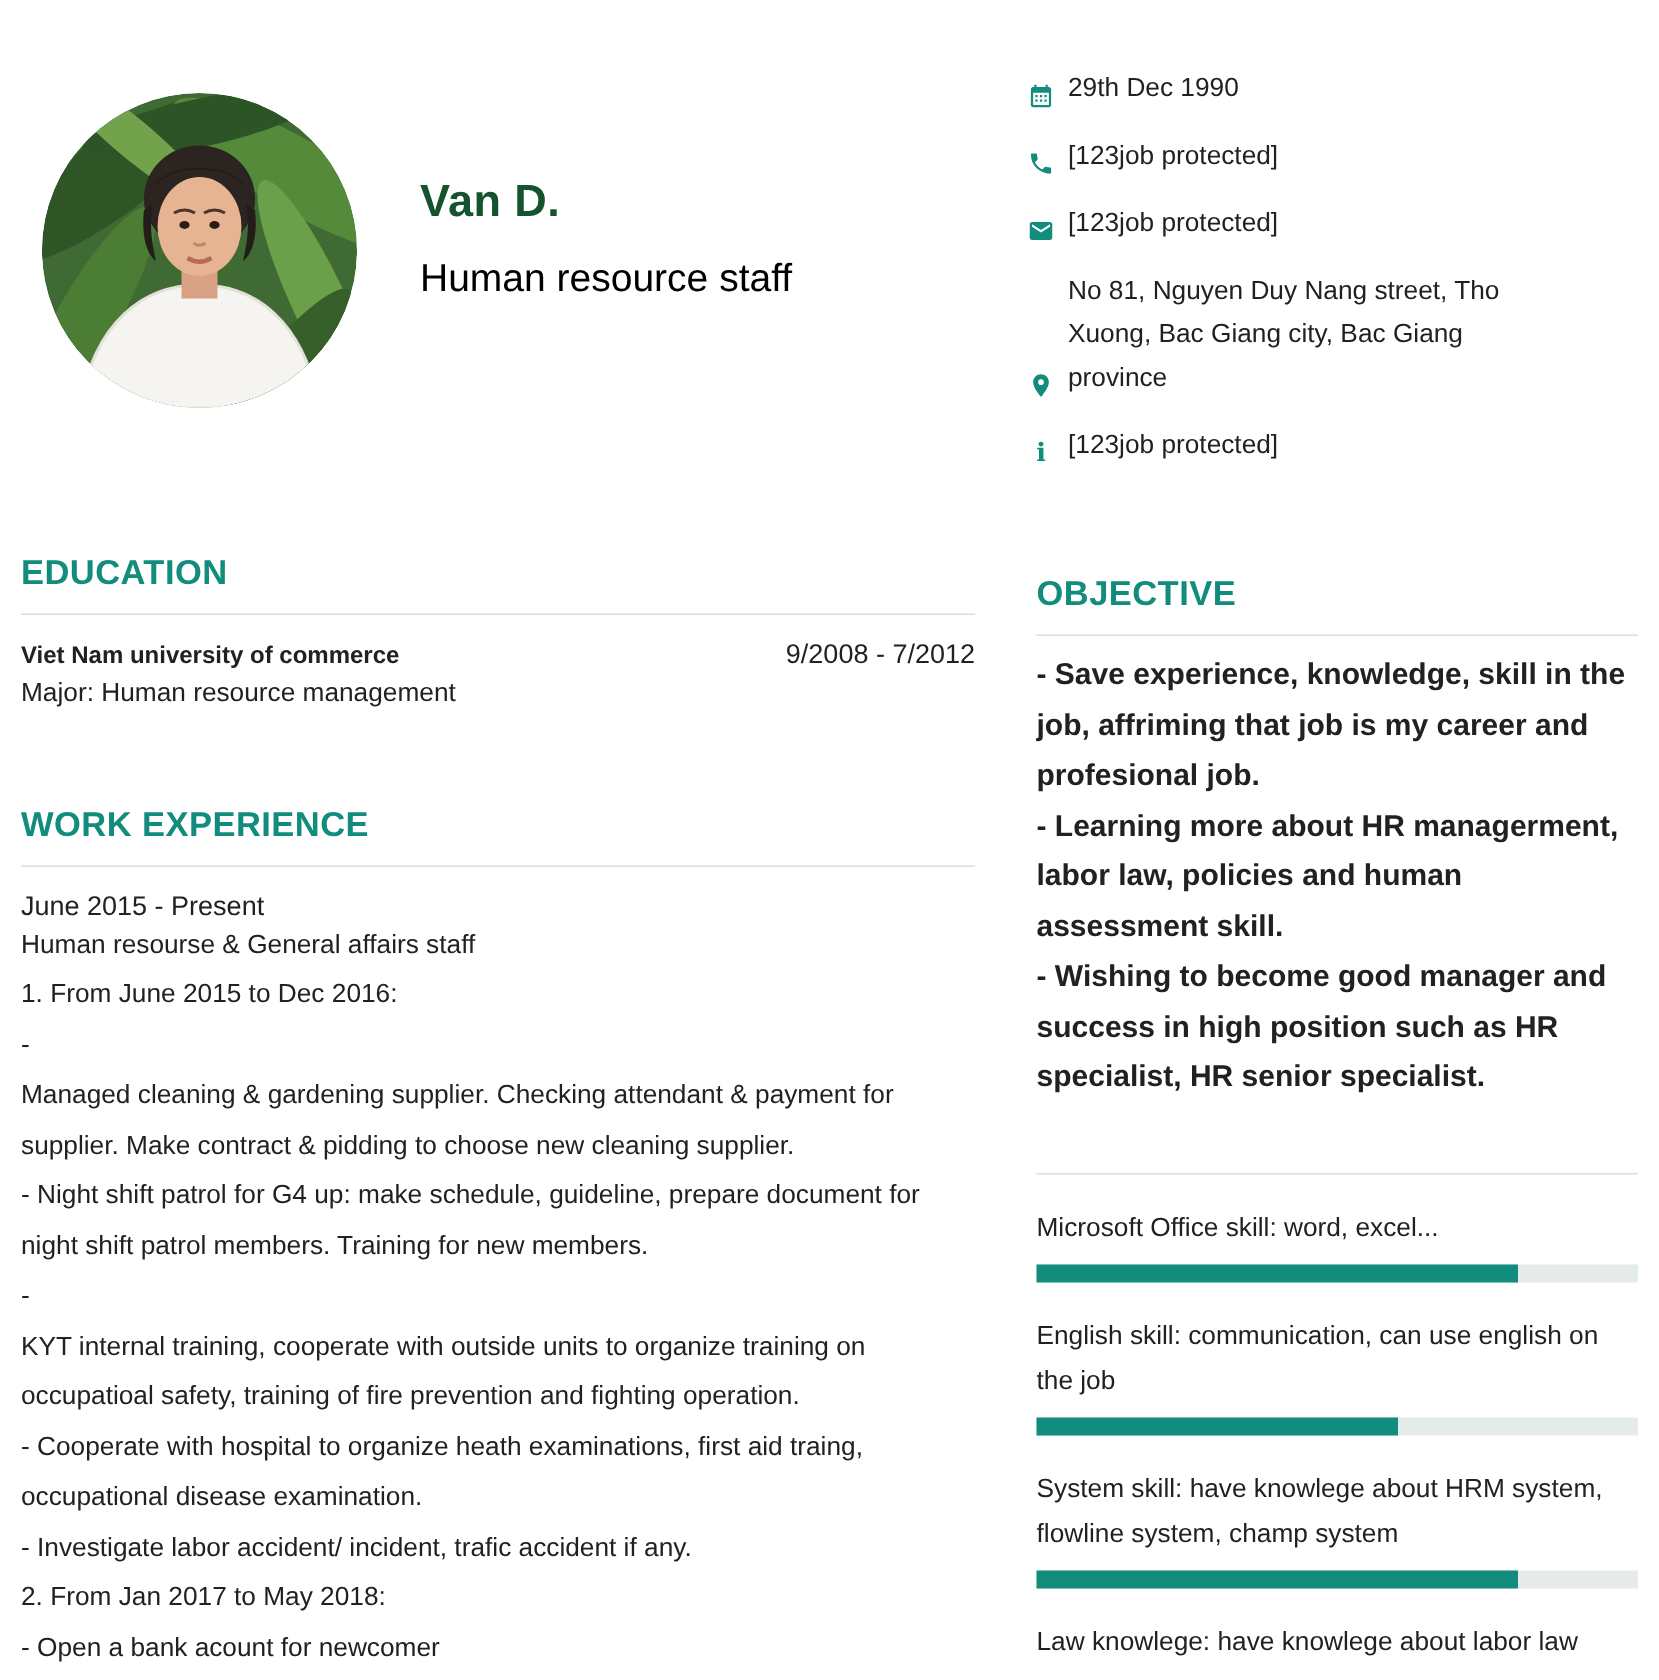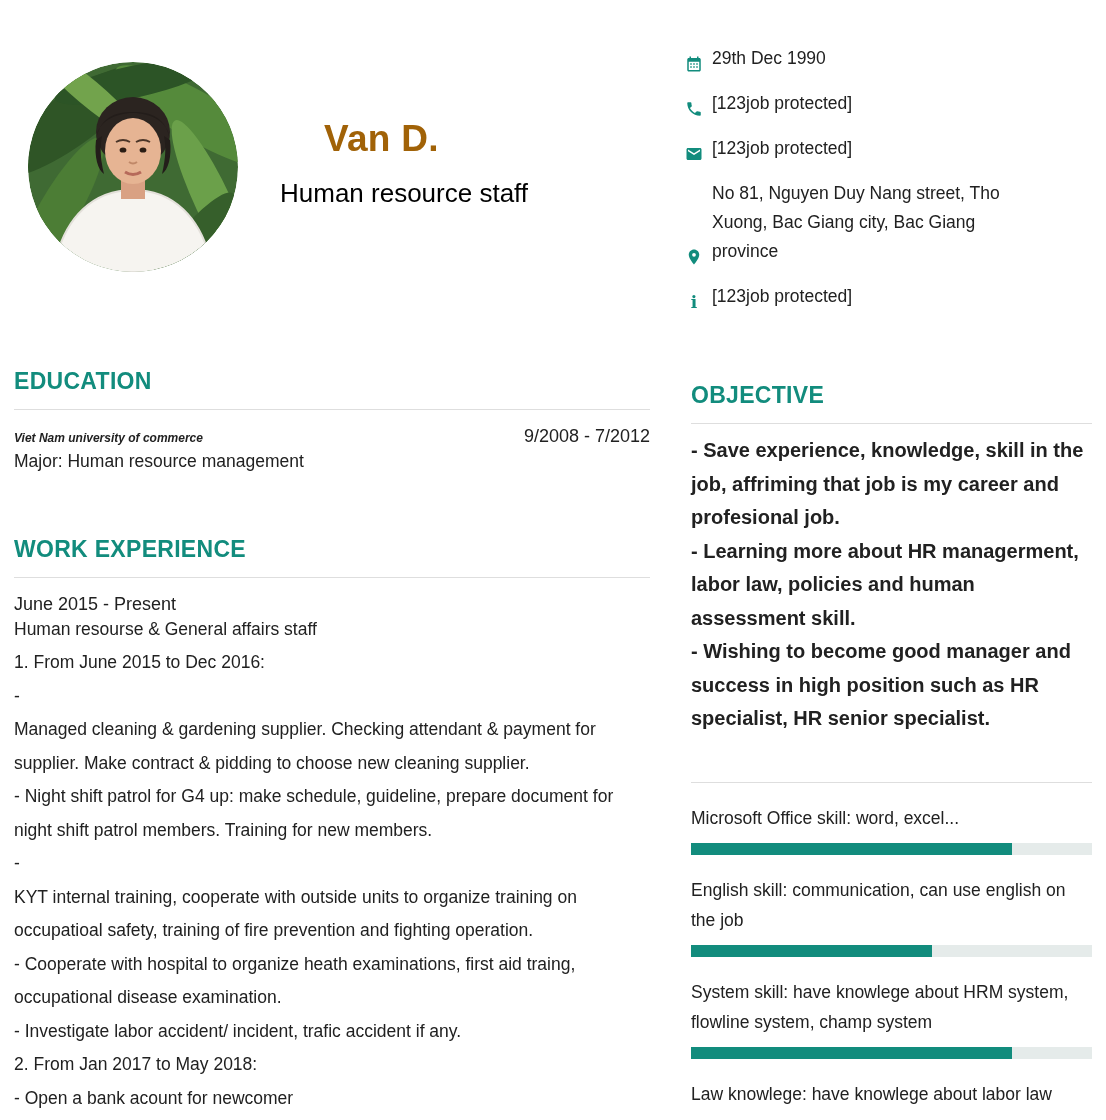--- a/index.html
+++ b/index.html
@@ -12,21 +12,21 @@
   }
 
   
   .photo-wrap {
     position: absolute; left: 28px; top: 62px;
     width: 210px; height: 210px; border-radius: 50%; overflow: hidden;
   }
   .photo-wrap svg { display: block; width: 100%; height: 100%; }
 
   .name-block { position: absolute; left: 280px; top: 118px; }
-  .person-name { font-size: 37px; font-weight: bold; color: #a16207; letter-spacing: .3px; margin-left: 44px; }
+  .person-name { font-size: 30px; font-weight: bold; color: #14532d; letter-spacing: .3px; }
   .person-title { font-size: 26px; color: #000000; margin-top: 18px; }
 
   .contact { position: absolute; left: 685px; top: 44px; width: 410px; }
   .contact-row { display: flex; align-items: flex-end; margin-bottom: 16px; }
   .ci { width: 18px; height: 18px; flex: 0 0 18px; margin-top: 5px; }
   .ci svg { display: block; width: 18px; height: 18px; fill: #128C7D; }
   .info-i {
     display: block; width: 18px; text-align: center;
     font-family: "DejaVu Serif", serif; font-weight: bold; font-style: normal;
     font-size: 17px; color: #128C7D; line-height: 18px;
@@ -39,21 +39,21 @@
     font-size: 23px; font-weight: bold; color: #128C7D; letter-spacing: .3px;
   }
   .sec-divider { border: none; border-top: 1px solid #dedede; margin-top: 14px; }
 
   #education { left: 14px; top: 368px; width: 636px; }
   #work      { left: 14px; top: 536px; width: 636px; }
   #objective { left: 691px; top: 382px; width: 401px; }
   #skills    { left: 691px; top: 768px; width: 401px; }
 
   .entry-head { display: flex; justify-content: space-between; align-items: baseline; margin-top: 16px; }
-  .entry-title { font-size: 12px; font-weight: bold; font-style: italic; }
+  .entry-title { font-size: 16px; font-weight: bold; }
   .entry-dates { font-size: 18px; white-space: nowrap; }
   .entry-sub { font-size: 17.5px; margin-top: 4px; }
   .entry-body {
     font-size: 17.5px; line-height: 33.5px; margin-top: 6px;
     white-space: pre-line;
   }
 
   .objective-text { font-size: 20px; line-height: 33.5px; margin-top: 10px; white-space: pre-line; font-weight: bold; }
 
   .skill-item { margin-top: 20px; }

